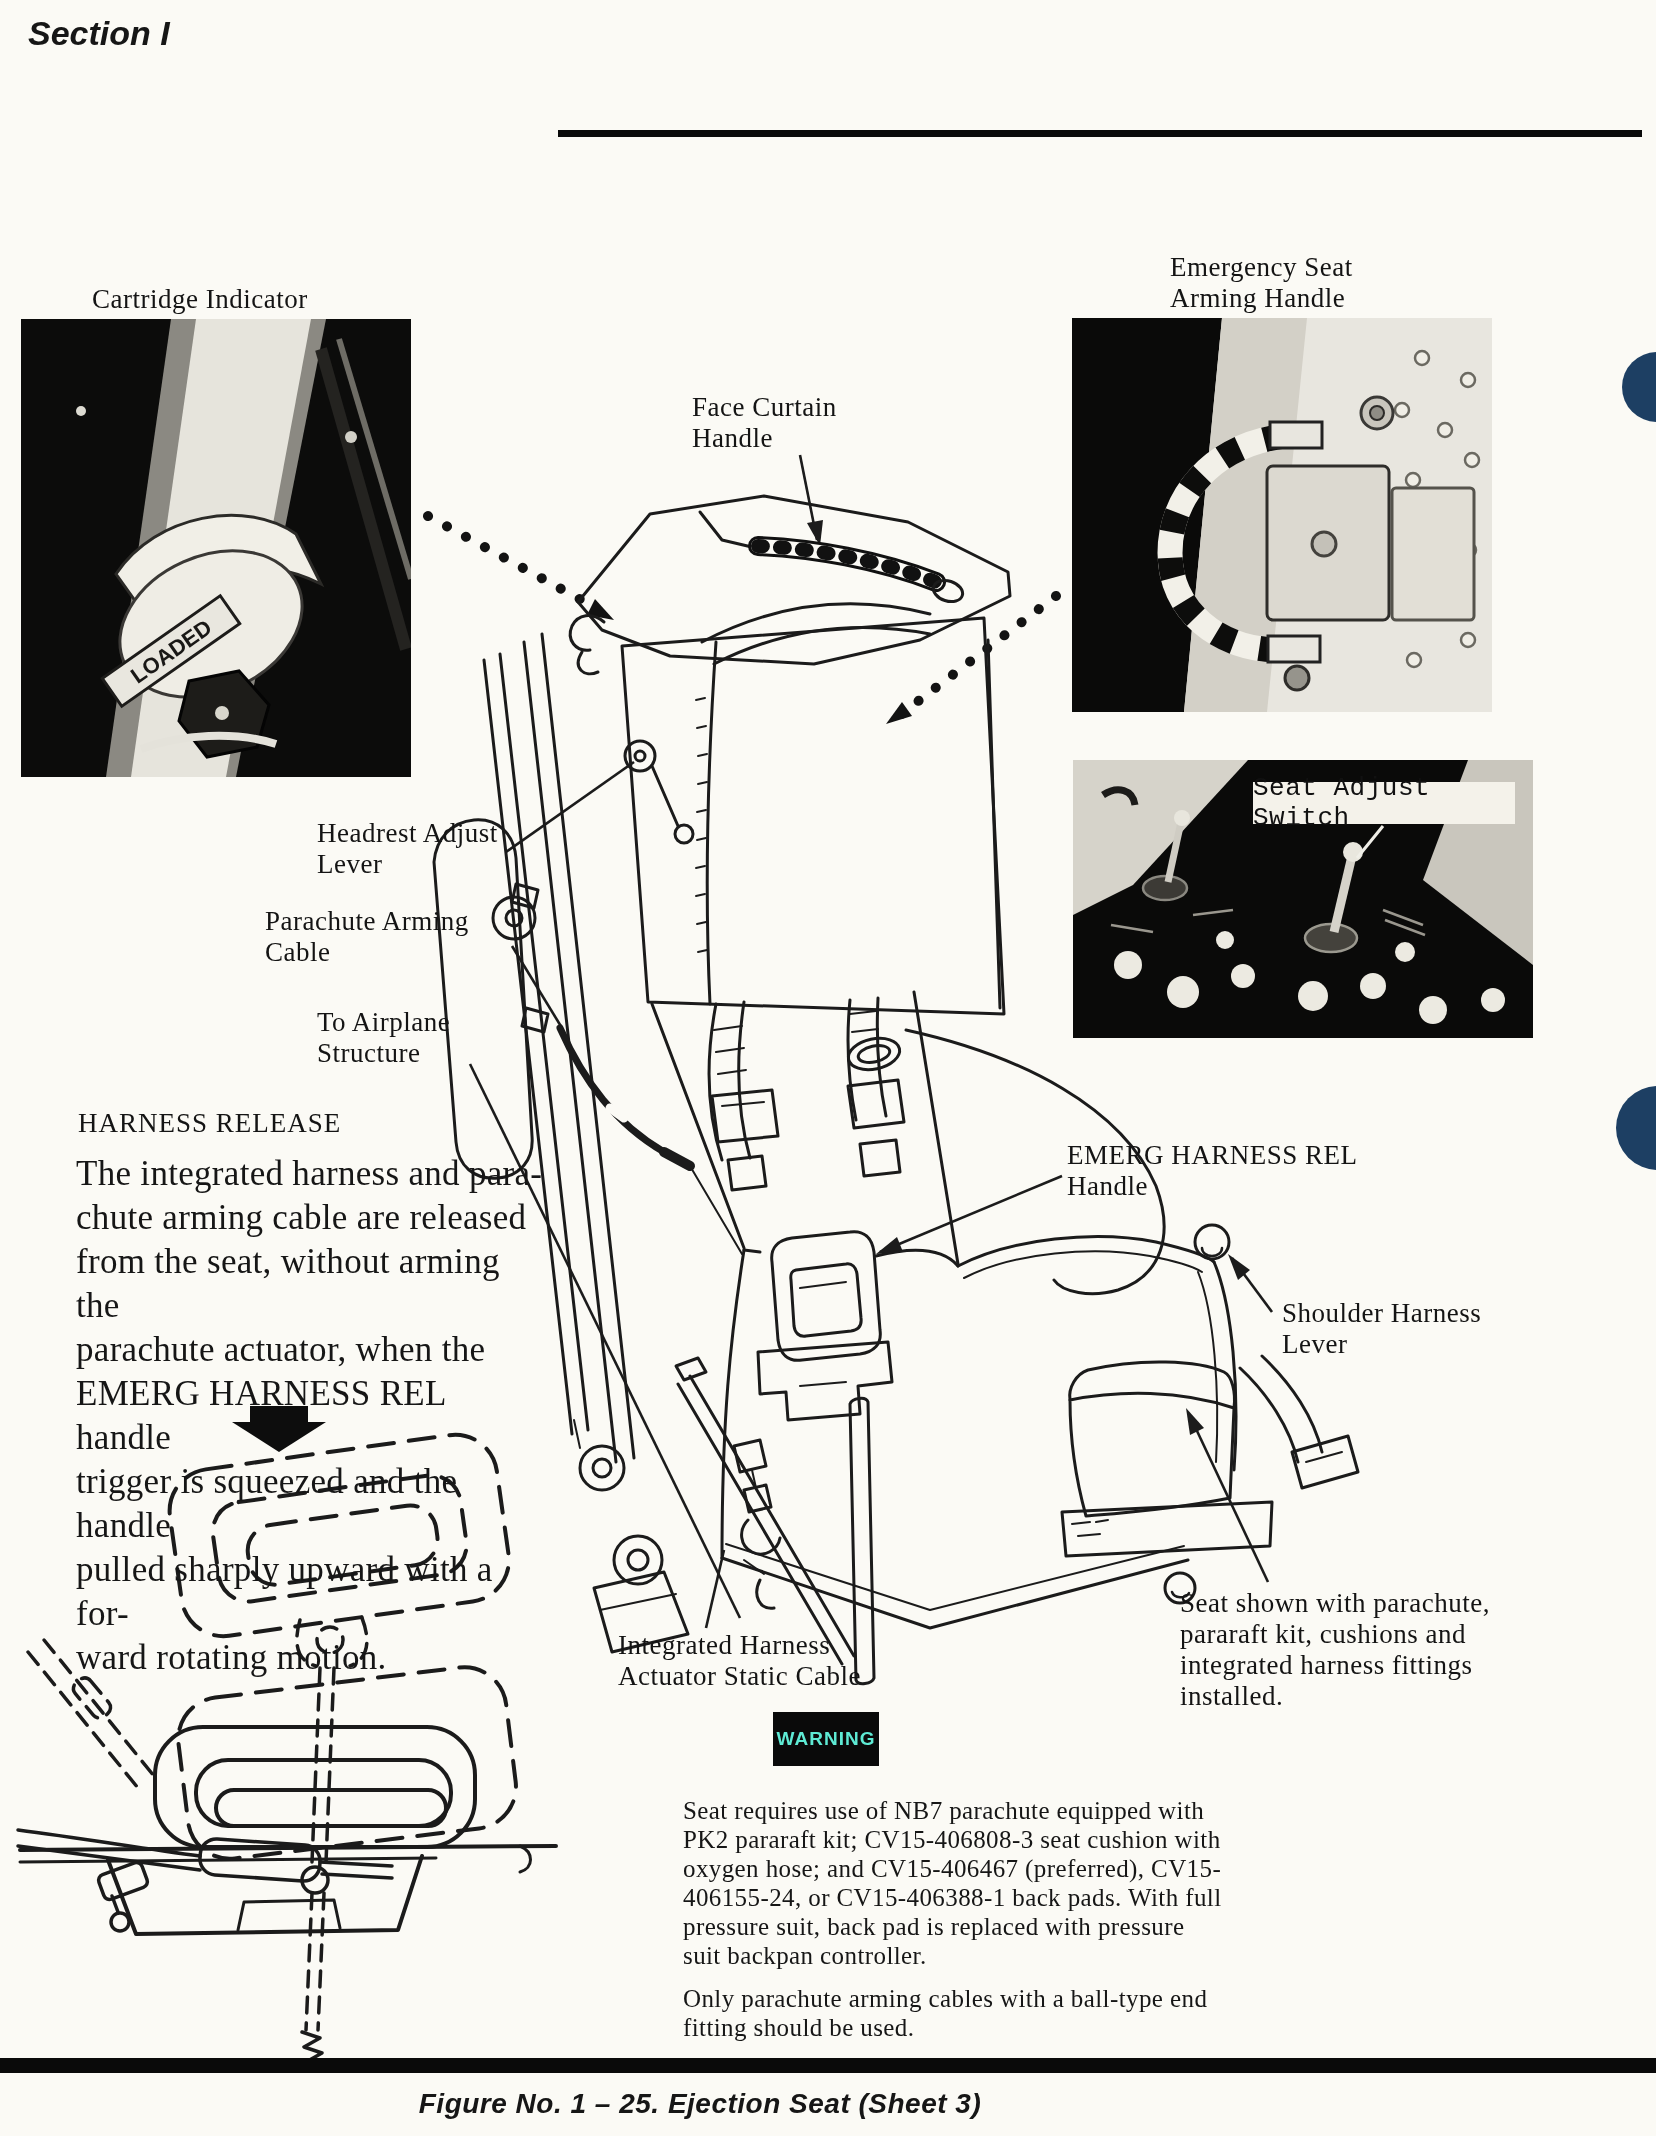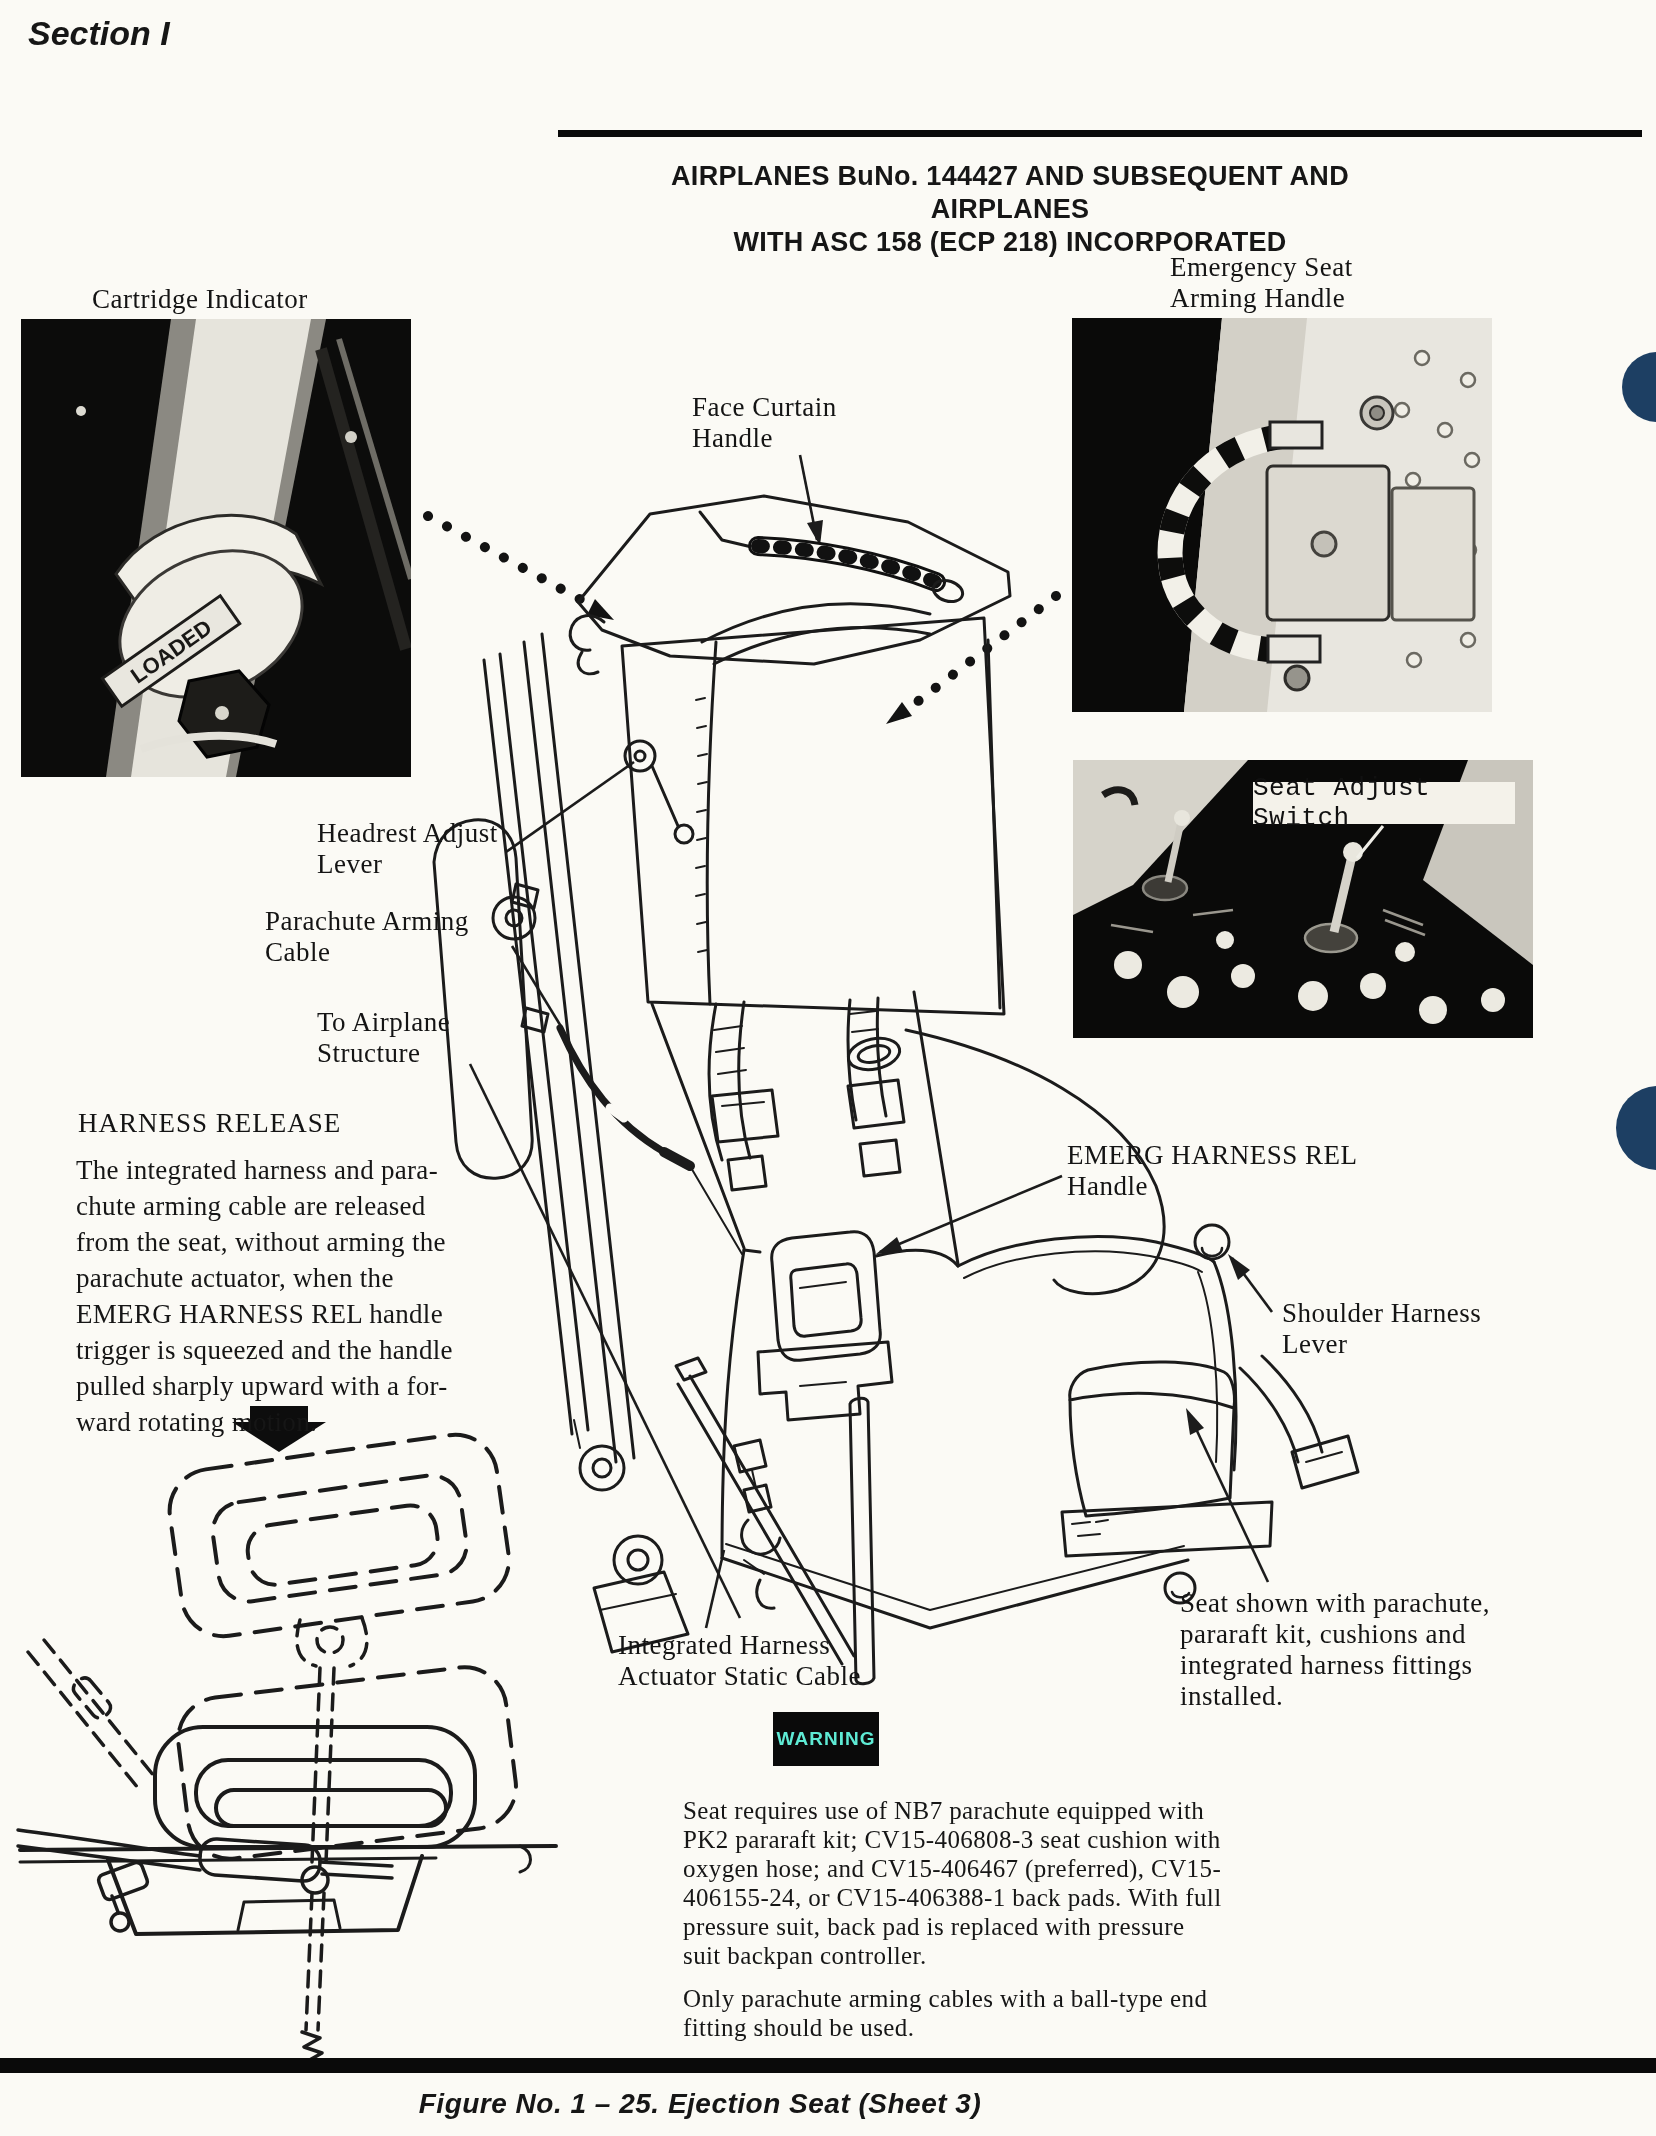--- a/index.html
+++ b/index.html
@@ -31,38 +31,36 @@
     position:absolute; left:180px; top:22px; width:262px; height:42px; background:#f4f2ea;
     display:flex; align-items:center; justify-content:center;
     font-size:26px; color:#111; letter-spacing:0.5px;
   }
   .warn-badge {
     left:773px; top:1712px; width:106px; height:54px; background:#0a0a0a;
     display:flex; align-items:center; justify-content:center;
   }
   .warn-badge span { color:#5eead4; font-size:19px; font-weight:bold; letter-spacing:1px; }
   .warn-text { font-size:25px; line-height:29px; white-space:pre-line; letter-spacing:0.4px; }
-  .para { font-size:27px; line-height:36px; white-space:pre-line; letter-spacing:0.3px; }
+  .para { font-size:35px; line-height:44px; white-space:pre-line; letter-spacing:0.3px; }
   .heading-sm { font-size:27px; letter-spacing:1px; }
   .bottom-bar { left:0; top:2058px; width:1656px; height:15px; background:#0a0a0a; }
   .caption { left:0; top:2088px; width:1400px; text-align:center;
     font-size:28px; font-weight:bold; font-style:italic; letter-spacing:0.5px; }
   .hole { position:absolute; border-radius:50%; background:#1d3f63; }
   svg.overlay { position:absolute; left:0; top:0; }
 </style>
 </head>
 <body>
 
 <div class="page">
 
   <div class="abs sans hdr-left">Section I</div>
 
   <div class="abs banner-rule"></div>
-  <div class="abs sans subtitle">AIRPLANES BuNo. 144427 AND SUBSEQUENT AND AIRPLANES
-WITH ASC 158 (ECP 218) INCORPORATED</div>
 
   <div class="abs lbl" style="left:92px; top:284px; width:260px;">Cartridge Indicator</div>
   <div class="abs lbl center" style="left:1170px; top:252px; width:265px;">Emergency Seat
 Arming Handle</div>
 
   <div class="photo" style="left:21px; top:319px; width:390px; height:458px;">
     <svg width="390" height="458" viewBox="0 0 390 458">
       <rect x="0" y="0" width="390" height="458" fill="#0c0c0b"></rect>
       <polygon points="150,0 305,0 215,458 85,458" fill="#8b8982"></polygon>
       <polygon points="175,0 290,0 205,458 110,458" fill="#e6e4dc"></polygon>

